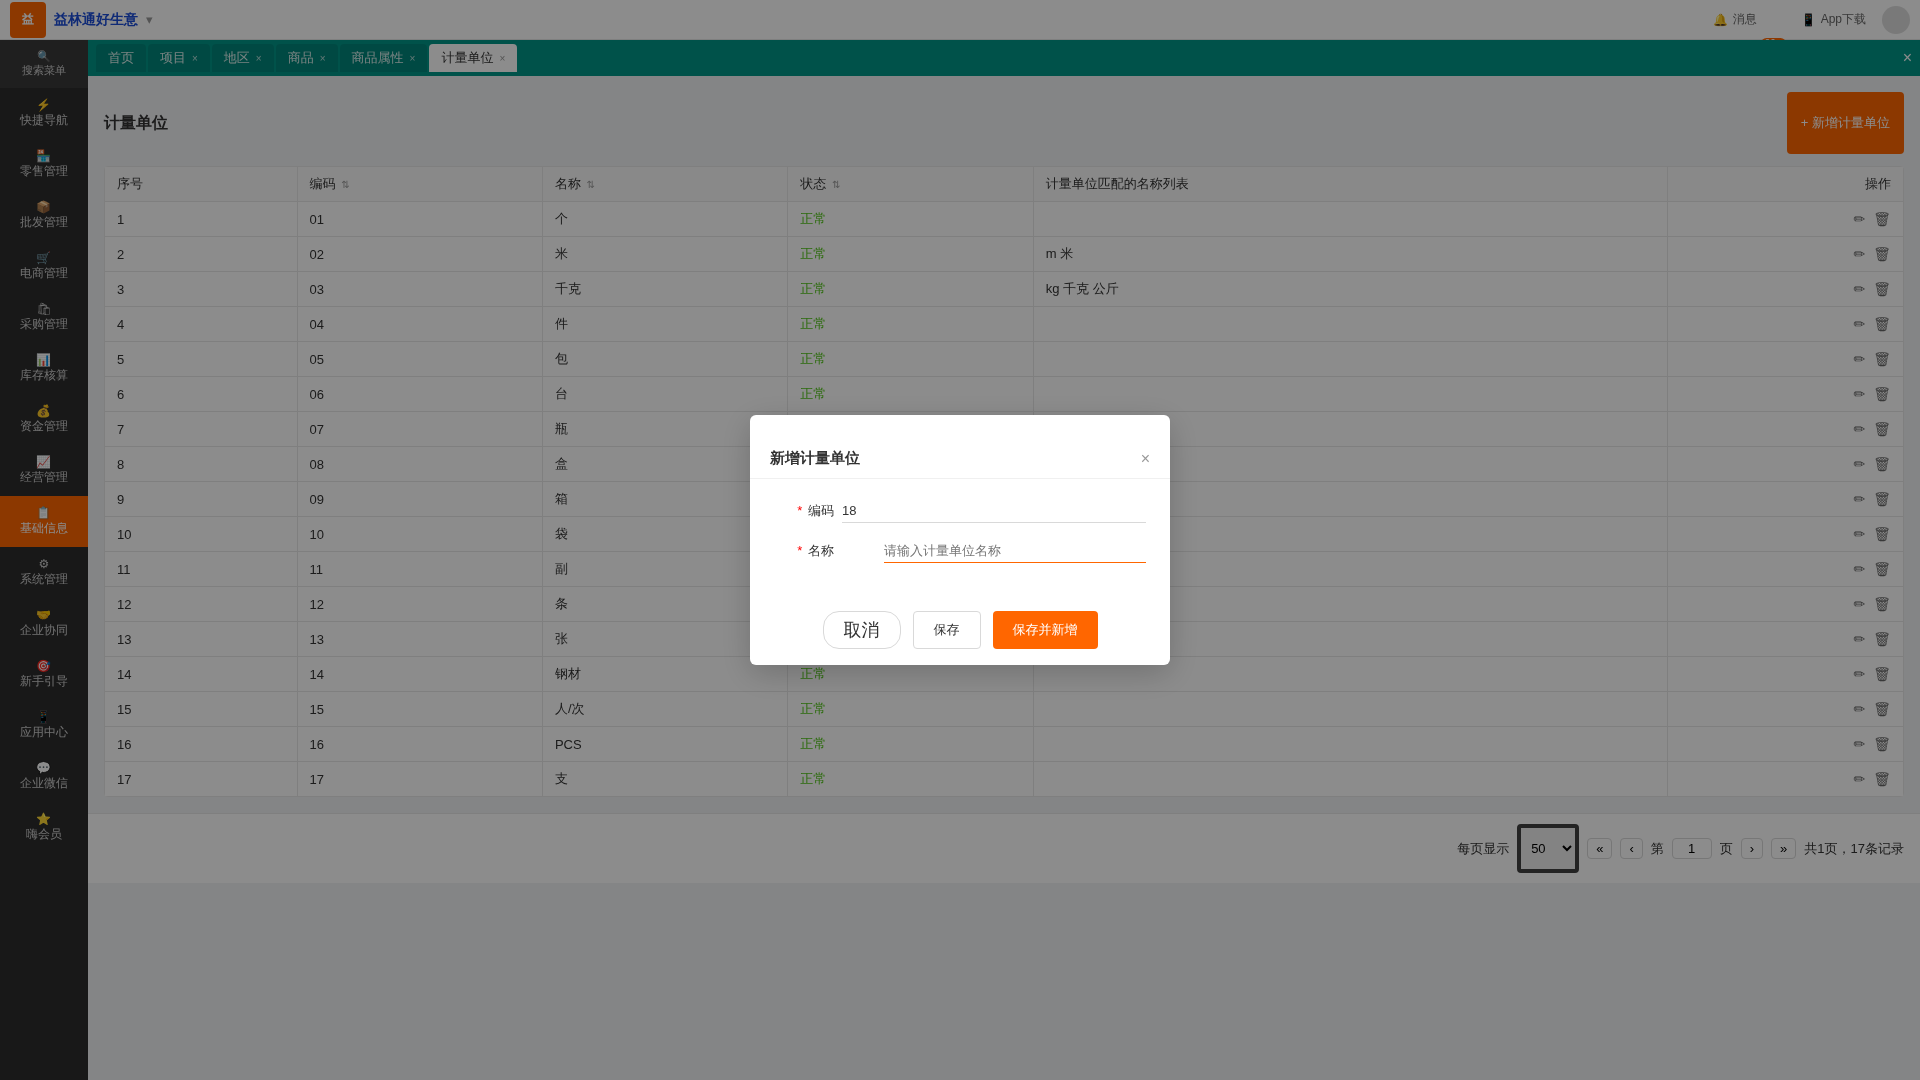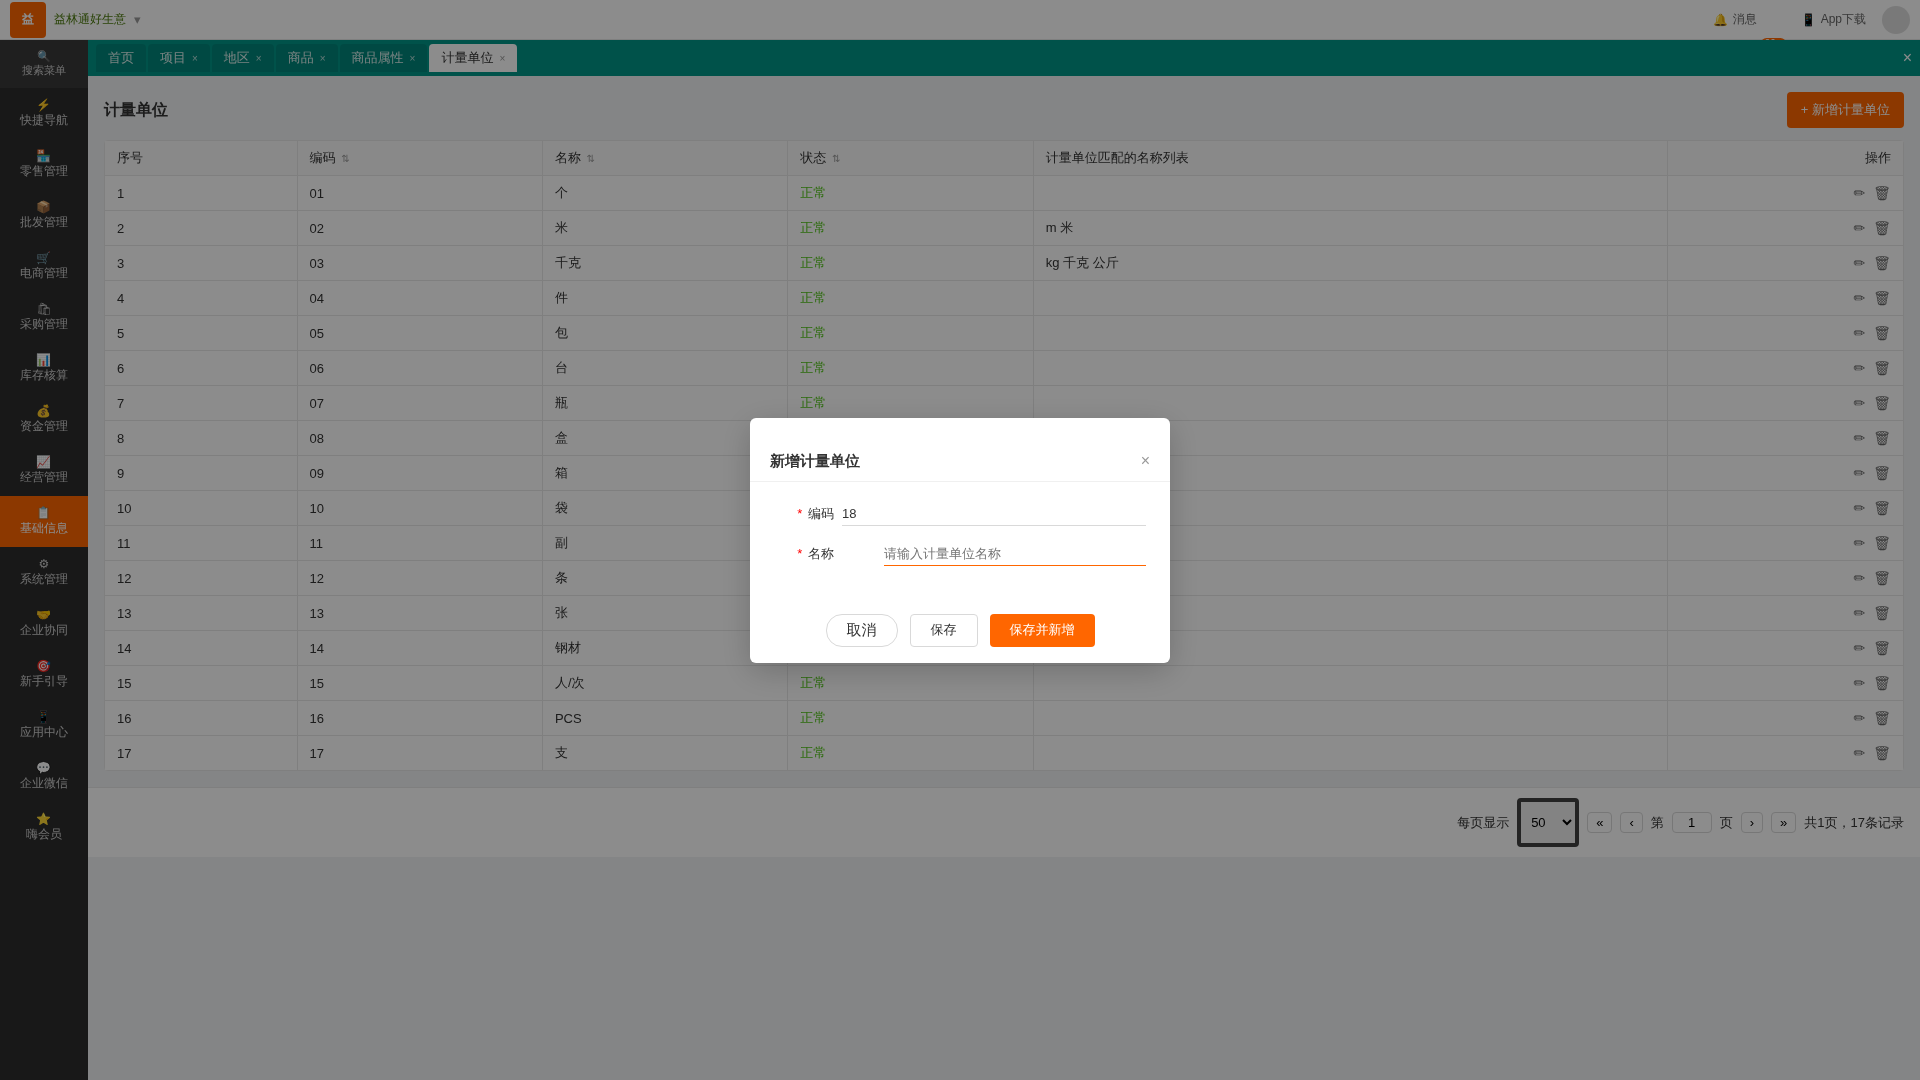--- a/index.html
+++ b/index.html
@@ -26,23 +26,23 @@
       background: #f60;
       border-radius: 4px;
       display: flex;
       align-items: center;
       justify-content: center;
       color: white;
       font-weight: bold;
       font-size: 12px;
     }
     .logo-text {
-      font-size: 12px;
-      color: #4d7c0f;
-      font-weight: normal;
+      font-size: 14px;
+      color: #1d4ed8;
+      font-weight: bold;
     }
     .header-right {
       display: flex;
       align-items: center;
       gap: 16px;
     }
     .header-btn {
       display: flex;
       align-items: center;
       gap: 4px;
@@ -171,21 +171,21 @@
     }
     .page-title {
       font-size: 16px;
       font-weight: bold;
       color: #333;
     }
     .add-btn {
       background: #f60;
       color: white;
       border: none;
-      padding: 9px 14px;
+      padding: 22px 14px;
       border-radius: 4px;
       cursor: pointer;
       font-size: 13px;
     }
 
     
     .data-table {
       width: 100%;
       border-collapse: collapse;
       background: #fff;
@@ -328,21 +328,21 @@
       gap: 12px;
       padding: 12px 20px 16px;
     }
     .btn-cancel {
       border: 1px solid #d9d9d9;
       background: #fff;
       color: #333;
       padding: 6px 20px;
       border-radius: 16px;
       cursor: pointer;
-      font-size: 15px;
+      font-size: 18px;
     }
     .btn-save {
       border: 1px solid #d9d9d9;
       background: #fff;
       color: #333;
       padding: 6px 20px;
       border-radius: 4px;
       cursor: pointer;
       font-size: 13px;
     }

